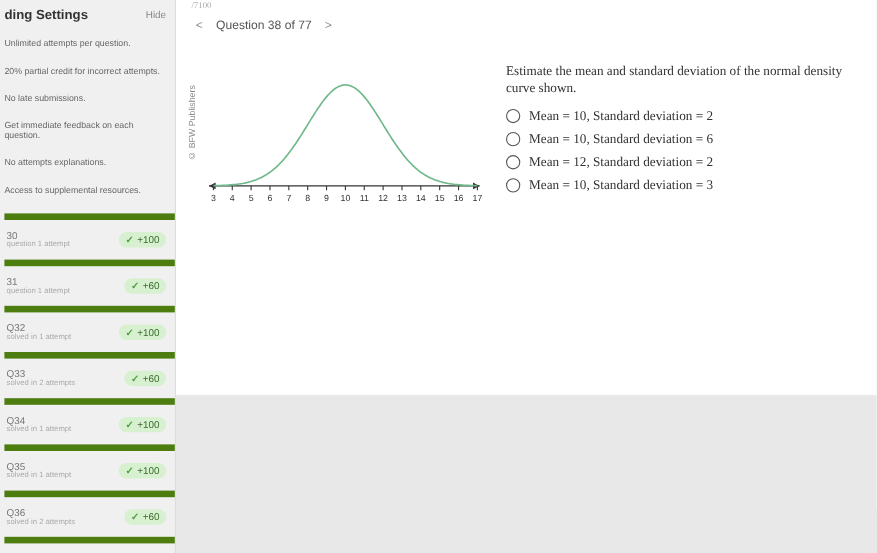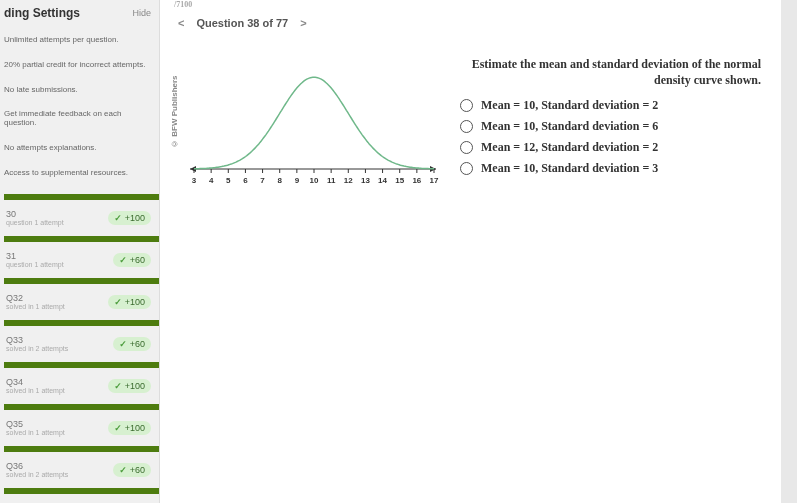--- a/index.html
+++ b/index.html
@@ -62,23 +62,22 @@
     font-size: 9px;
     color: #3a6b2e;
     display: flex;
     align-items: center;
     gap: 3px;
   }
   .check { color: #4a9b3a; font-weight: bold; }
   .main {
     position: absolute;
     left: 160px; top: 0;
-    right: 16px; height: 503px;
+    right: 0; height: 359px;
     background: #fff;
-    font-weight: bold;
   }
   .qnav {
     font-family: Arial, sans-serif;
     font-size: 11px;
     color: #555;
     padding: 8px 14px;
     display: flex;
     align-items: center;
     gap: 8px;
   }
@@ -112,21 +111,20 @@
   }
   .chart-svg { display:block; }
   .question-block {
     flex: 1;
     font-size: 12px;
     color: #333;
   }
   .prompt {
     margin-bottom: 10px;
     line-height: 1.3;
-    text-align: right;
   }
   .choice {
     display: flex;
     align-items: center;
     gap: 8px;
     margin: 6px 0;
     font-size: 12px;
   }
   .radio {
     width: 13px; height: 13px;

